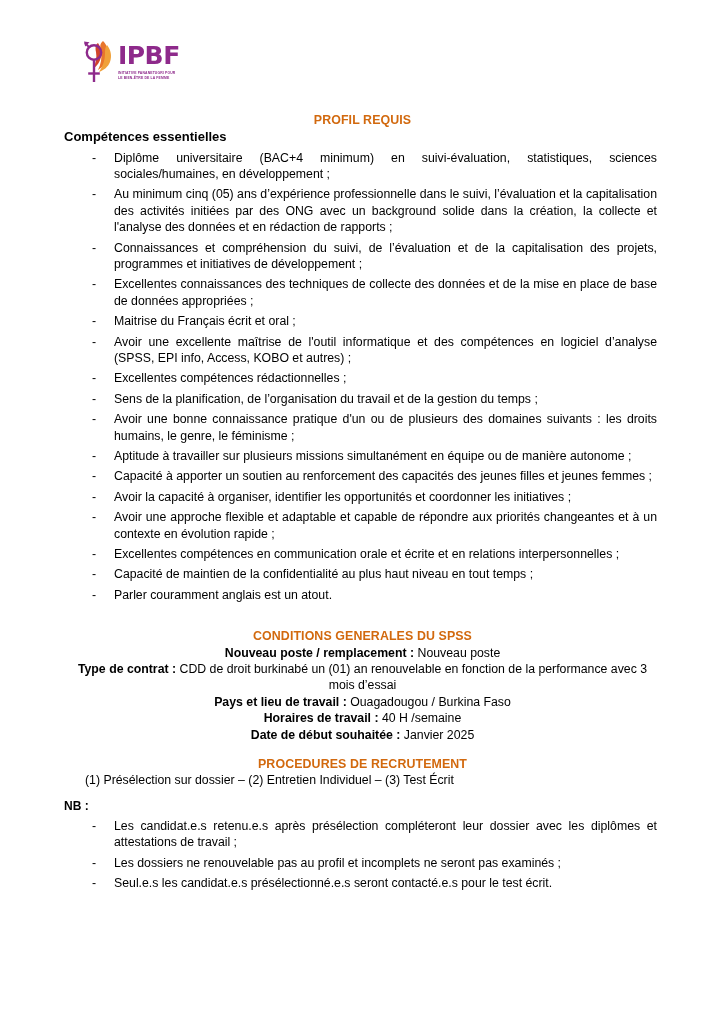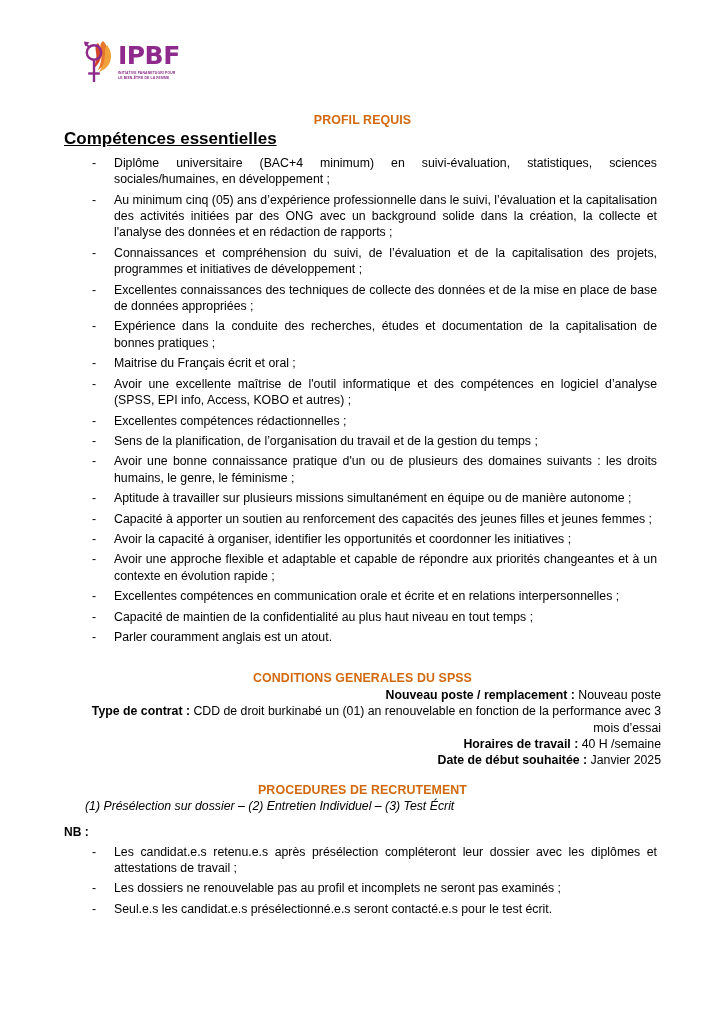--- a/index.html
+++ b/index.html
@@ -73,25 +73,24 @@
     font-family: "Liberation Sans", sans-serif;
     color: #D2690E;
     font-size: 12.4px;
     font-weight: bold;
     margin: 0;
     line-height: 1.32;
     letter-spacing: 0.1px;
     text-align: center;
   }
   .sub-heading {
-    font-size: 17px;
+    font-size: 13px;
     font-weight: bold;
     line-height: 1.32;
     margin: 0;
-    text-decoration: underline;
   }
   ul.dash-list {
     list-style: none;
     margin: 0;
     padding: 0;
   }
   ul.dash-list > li {
     position: relative;
     padding-left: 46px;
     font-size: 12.3px;
@@ -105,29 +104,28 @@
     left: 24px;
     top: 0;
   }
   .spacer-sm { height: 9px; }
   .spacer-md { height: 21px; }
   .spacer-lg { height: 13px; }
   .kv-line {
     font-size: 12.3px;
     line-height: 1.335;
     margin: 0;
-    text-align: right;
+    text-align: center;
   }
   .kv-line .k { font-weight: bold; }
   .numbered-line {
     font-size: 12.3px;
     line-height: 1.335;
     margin: 0;
     padding-left: 21px;
-    font-style: italic;
   }
   .nb-label {
     font-size: 12px;
     font-weight: bold;
     line-height: 1.335;
     margin: 0;
   }
 </style>
 </head>
 <body>
@@ -159,40 +157,40 @@
 
   <div class="content">
 
     <h2 class="section-heading">PROFIL REQUIS</h2>
     <p class="sub-heading">Compétences essentielles</p>
     <ul class="dash-list">
       <li>Diplôme universitaire (BAC+4 minimum) en suivi-évaluation, statistiques, sciences sociales/humaines, en développement ;</li>
       <li>Au minimum cinq (05) ans d’expérience professionnelle dans le suivi, l’évaluation et la capitalisation des activités initiées par des ONG avec un background solide dans la création, la collecte et l'analyse des données et en rédaction de rapports ;</li>
       <li>Connaissances et compréhension du suivi, de l’évaluation et de la capitalisation des projets, programmes et initiatives de développement ;</li>
       <li>Excellentes connaissances des techniques de collecte des données et de la mise en place de base de données appropriées ;</li>
-      <li>Expérience dans la conduite des recherches, études et documentation de la capitalisation de bonnes pratiques ;</li>
       <li>Maitrise du Français écrit et oral ;</li>
       <li>Avoir une excellente maîtrise de l'outil informatique et des compétences en logiciel d’analyse (SPSS, EPI info, Access, KOBO et autres) ;</li>
       <li>Excellentes compétences rédactionnelles ;</li>
       <li>Sens de la planification, de l’organisation du travail et de la gestion du temps ;</li>
       <li>Avoir une bonne connaissance pratique d'un ou de plusieurs des domaines suivants : les droits humains, le genre, le féminisme ;</li>
       <li>Aptitude à travailler sur plusieurs missions simultanément en équipe ou de manière autonome ;</li>
       <li>Capacité à apporter un soutien au renforcement des capacités des jeunes filles et jeunes femmes ;</li>
       <li>Avoir la capacité à organiser, identifier les opportunités et coordonner les initiatives ;</li>
       <li>Avoir une approche flexible et adaptable et capable de répondre aux priorités changeantes et à un contexte en évolution rapide ;</li>
       <li>Excellentes compétences en communication orale et écrite et en relations interpersonnelles ;</li>
       <li>Capacité de maintien de la confidentialité au plus haut niveau en tout temps ;</li>
       <li>Parler couramment anglais est un atout.</li>
     </ul>
 
     <div class="spacer-md"></div>
 
     <h2 class="section-heading">CONDITIONS GENERALES DU SPSS</h2>
     <p class="kv-line"><span class="k">Nouveau poste / remplacement :</span><span class="v"> Nouveau poste</span></p>
     <p class="kv-line"><span class="k">Type de contrat :</span><span class="v"> CDD de droit burkinabé un (01) an renouvelable en fonction de la performance avec 3 mois d’essai</span></p>
+    <p class="kv-line"><span class="k">Pays et lieu de travail :</span><span class="v"> Ouagadougou / Burkina Faso</span></p>
     <p class="kv-line"><span class="k">Horaires de travail :</span><span class="v"> 40 H /semaine</span></p>
     <p class="kv-line"><span class="k">Date de début souhaitée :</span><span class="v">  Janvier 2025</span></p>
 
     <div class="spacer-lg"></div>
 
     <h2 class="section-heading">PROCEDURES DE RECRUTEMENT</h2>
     <p class="numbered-line">(1) Présélection sur dossier – (2) Entretien Individuel – (3) Test Écrit</p>
 
     <div class="spacer-sm"></div>
 

